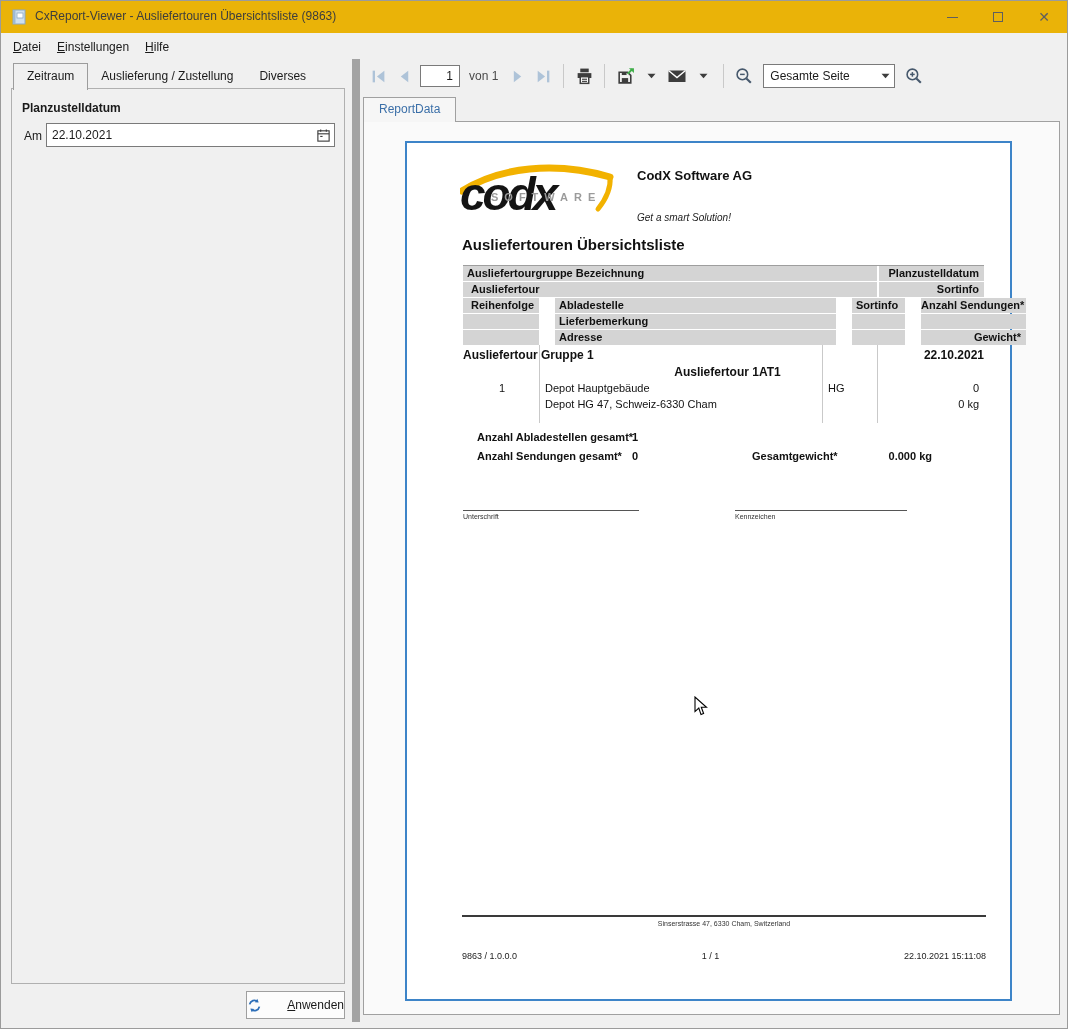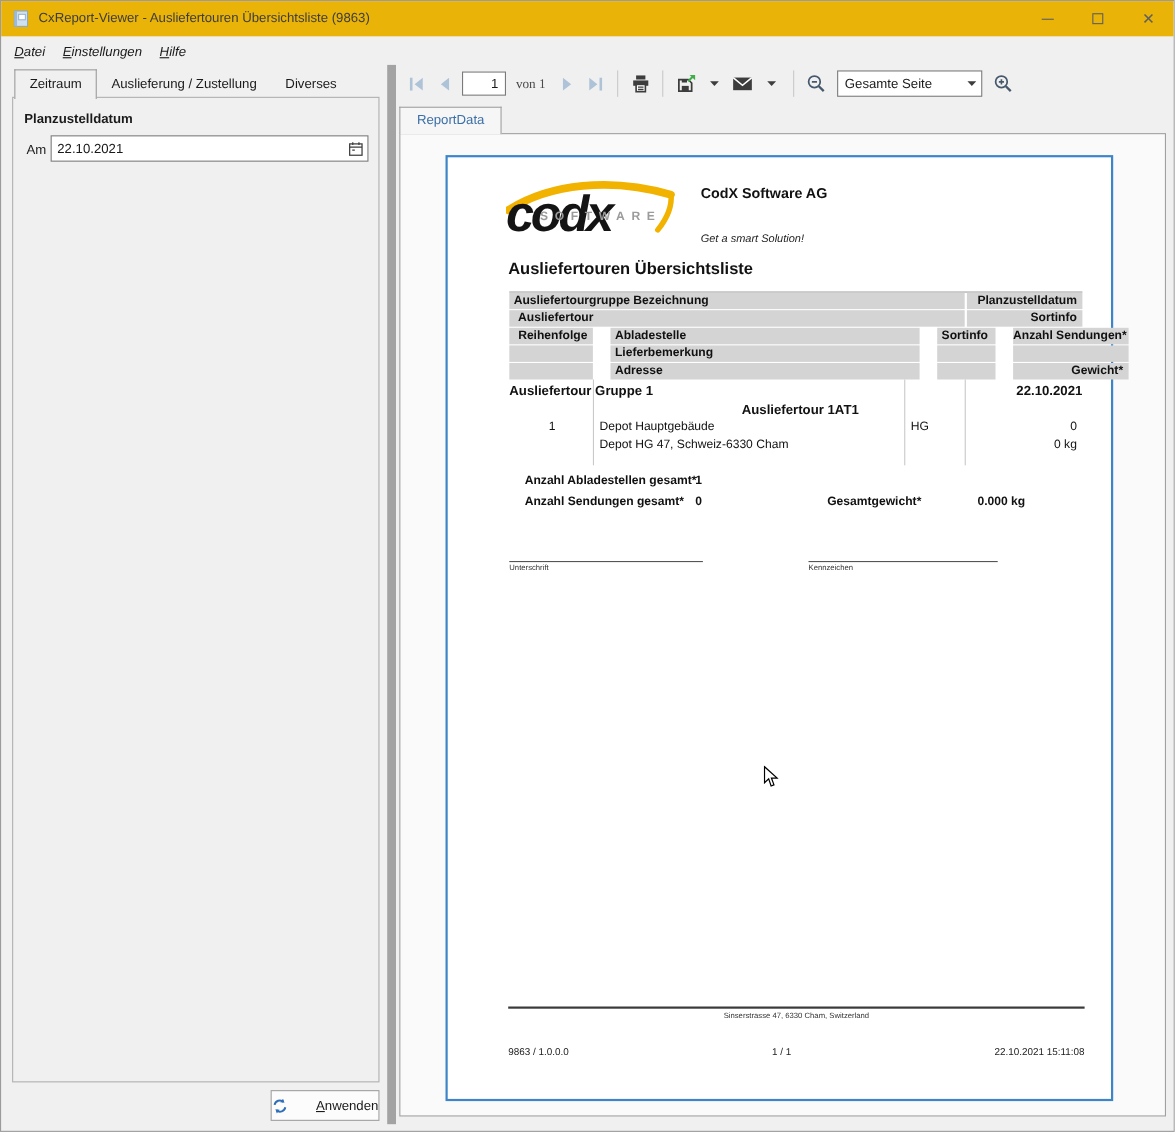--- a/index.html
+++ b/index.html
@@ -9,21 +9,21 @@
   
   .titlebar { position:absolute; left:0; top:0; width:100%; height:32px; background:#eab308; }
   .app-icon { position:absolute; left:10px; top:8px; width:16px; height:16px; }
   .title-text { position:absolute; left:34px; top:8px; font-size:12px; color:#3d3d3d; white-space:nowrap; }
   .win-controls { position:absolute; right:0; top:0; height:32px; display:flex; }
   .win-btn { width:46px; height:32px; display:flex; align-items:center; justify-content:center; color:#5f5f5f; font-size:13px; }
   .glyph-min { width:11px; height:1px; background:#5f5f5f; display:block; }
   .glyph-max { width:10px; height:10px; border:1px solid #5f5f5f; display:block; }
 
   
-  .menubar { position:absolute; left:4px; top:34px; height:24px; display:flex; align-items:center;font-style:italic; }
+  .menubar { position:absolute; left:4px; top:34px; height:24px; display:flex; align-items:center; }
   .menu-item { font-size:12px; color:#1a1a1a; padding:4px 8px; }
   .u { text-decoration:underline; }
 
   
   .ltabstrip { position:absolute; left:12px; top:62px; display:flex; align-items:flex-end; z-index:3; }
   .ltab { font-size:12px; color:#1a1a1a; padding:5px 13px 6px 13px; }
   .ltab.active { background:#f0f0f0; border:1px solid #9c9c9c; border-bottom:none; padding-bottom:7px; margin-bottom:-1px; }
   .ltabpage { position:absolute; left:10px; top:87px; width:334px; height:896px; border:1px solid #b0b0b0; background:#f0f0f0; z-index:2; }
   .group-title { position:absolute; left:10px; top:12px; font-size:12px; font-weight:bold; color:#1a1a1a; }
   .am-label { position:absolute; left:12px; top:40px; font-size:12px; color:#1a1a1a; }
@@ -33,21 +33,21 @@
 
   .apply-btn { position:absolute; left:245px; top:990px; width:99px; height:28px; background:#fcfcfc; border:1px solid #9f9f9f; display:flex; align-items:center; justify-content:space-between; gap:6px; font-size:12px; color:#1a1a1a; cursor:default; }
 
   .splitter { position:absolute; left:351px; top:58px; width:8px; height:963px; background:#a3a3a3; }
 
   
   .toolbar { position:absolute; left:364px; top:58px; height:34px; display:flex; align-items:center; }
   .tb-btn { height:26px; min-width:24px; display:flex; align-items:center; justify-content:center; margin:0 1px; }
   .tb-sep { width:1px; height:24px; background:#c9c9c9; margin:0 7px; }
   .page-input { width:40px; height:22px; border:1px solid #7a7a7a; background:#fff; font-family:"Liberation Sans",sans-serif; font-size:12px; text-align:right; padding-right:6px; color:#1a1a1a; outline:none; margin:0 3px; }
-  .von-label { font-size:12px; color:#4a4a4a; margin:0 6px;font-family:Liberation Serif, serif; }
+  .von-label { font-size:12px; color:#4a4a4a; margin:0 6px; }
   .combo { width:132px; height:24px; background:#fff; border:1px solid #7a7a7a; display:flex; align-items:center; margin:0 6px; }
   .combo-text { flex:1; font-size:12px; color:#1a1a1a; padding-left:6px; }
   .combo-caret { width:18px; display:flex; align-items:center; justify-content:center; }
 
   
   .vtabstrip { position:absolute; left:362px; top:96px; display:flex; z-index:3; }
   .vtab { font-size:12px; color:#3b6fa8; padding:4px 15px 6px 15px; background:#f6f6f6; border:1px solid #a0a0a0; border-bottom:none; margin-bottom:-1px; }
   .vtabpage { position:absolute; left:362px; top:120px; width:697px; height:894px; border:1px solid #a0a0a0; background:#fafafa; z-index:2; }
 
   .page { position:absolute; left:41px; top:19px; width:607px; height:860px; background:#fff; border:2px solid #3d84c8; }

